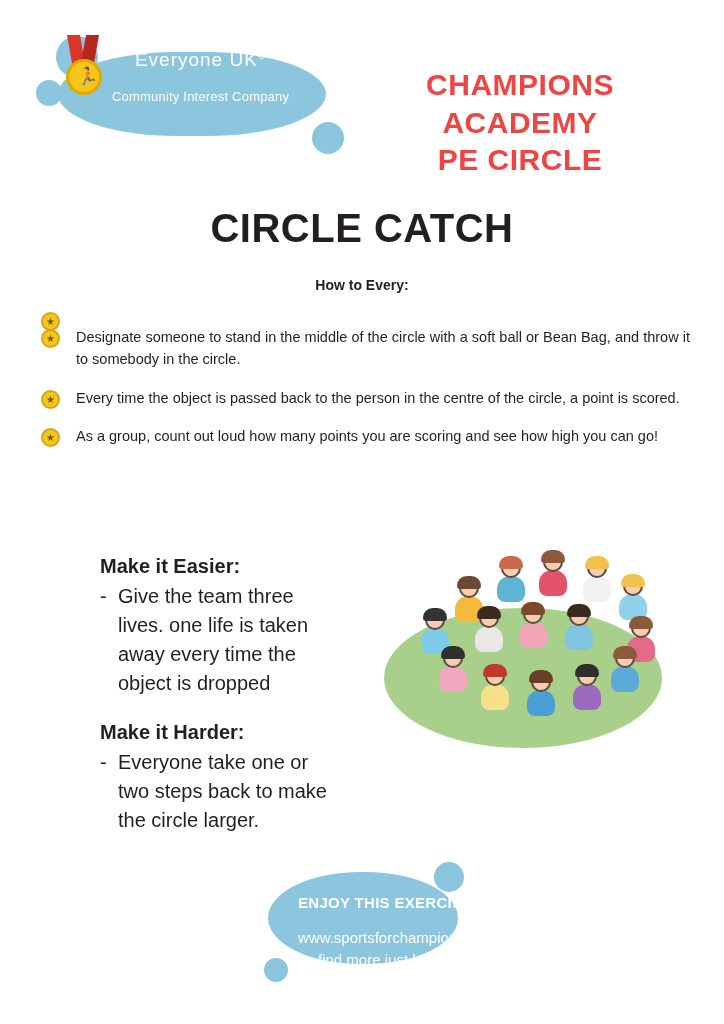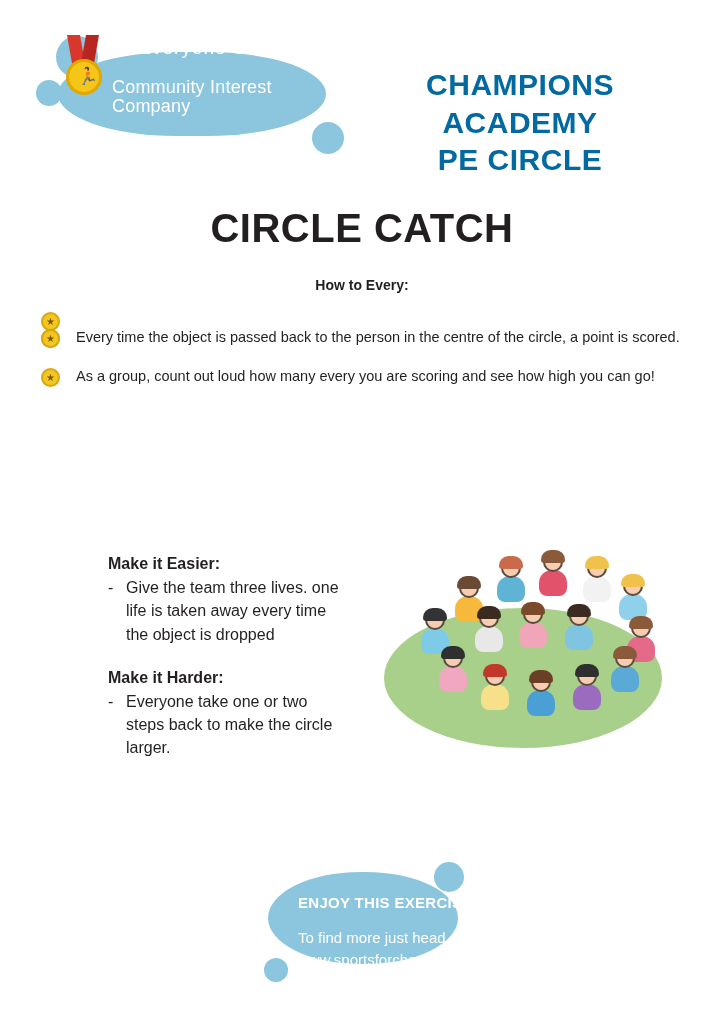--- a/index.html
+++ b/index.html
@@ -117,33 +117,33 @@
     color: #ffffff;
     line-height: 1.05;
   }
   .logo-line1, .logo-line2 {
     font-weight: normal;
     font-size: 19px;
     letter-spacing: 1px;
     text-align: center;
   }
   .logo-line3 {
-    font-size: 18px;
+    font-size: 13px;
     letter-spacing: 0.2px;
     margin-top: 20px;
   }
 
   
   .header-title {
     position: absolute;
     left: 350px;
     top: 66px;
     width: 340px;
     text-align: center;
-    color: #0369a1;
+    color: #ef4444;
     font-weight: bold;
     font-size: 30px;
     line-height: 1.25;
     letter-spacing: 0.5px;
   }
 
   
   .main-title {
     position: absolute;
     left: 0;
@@ -195,24 +195,24 @@
     box-sizing: border-box;
     font-size: 10px;
     line-height: 15px;
     text-align: center;
     color: #7a5a00;
   }
 
   
   .variations {
     position: absolute;
-    left: 108px;
+    left: 100px;
     top: 552px;
     width: 240px;
-    font-size: 16px;
+    font-size: 20px;
     line-height: 1.45;
     color: #231f20;
   }
   .var-title {
     font-weight: bold;
     margin-bottom: 1px;
   }
   .var-item {
     display: flex;
     margin-bottom: 2px;
@@ -358,28 +358,29 @@
   <div class="main-title">CIRCLE CATCH</div>
 
   <div class="how-to">How to Every:</div>
 
   <div class="steps">
     <div class="step">
       <span class="bullet-medal">★</span>
     </div>
     <div class="step">
       <span class="bullet-medal">★</span>
+      <span>Designate someone to stand in the middle of the circle with a soft ball or Bean Bag, and throw it to somebody in the circle.</span>
     </div>
     <div class="step">
       <span class="bullet-medal">★</span>
       <span>Every time the object is passed back to the person in the centre of the circle, a point is scored.</span>
     </div>
     <div class="step">
       <span class="bullet-medal">★</span>
-      <span>As a group, count out loud how many every you are scoring and see how high you can go!</span>
+      <span>As a group, count out loud how many points you are scoring and see how high you can go!</span>
     </div>
   </div>
 
   <div class="variations">
     <div class="var-block">
       <div class="var-title">Make it Easier:</div>
       <div class="var-item">
         <span class="var-dash">-</span>
         <span class="var-text">Give the team three lives. one life is taken away every time the object is dropped</span>
       </div>
@@ -474,17 +475,17 @@
       </div>
   </div>
 
   <div class="footer-blob">
     <div class="f-dot1"></div>
     <div class="f-main"></div>
     <div class="f-dot2"></div>
   </div>
   <div class="footer-text">
     <div class="footer-q">ENJOY THIS EXERCISE?</div>
+    <div>www.sportsforchampions.com</div>
     <div>To find more just head over to</div>
-    <div>www.sportsforchampions.com</div>
   </div>
 
 </div>
 
 </body></html>

